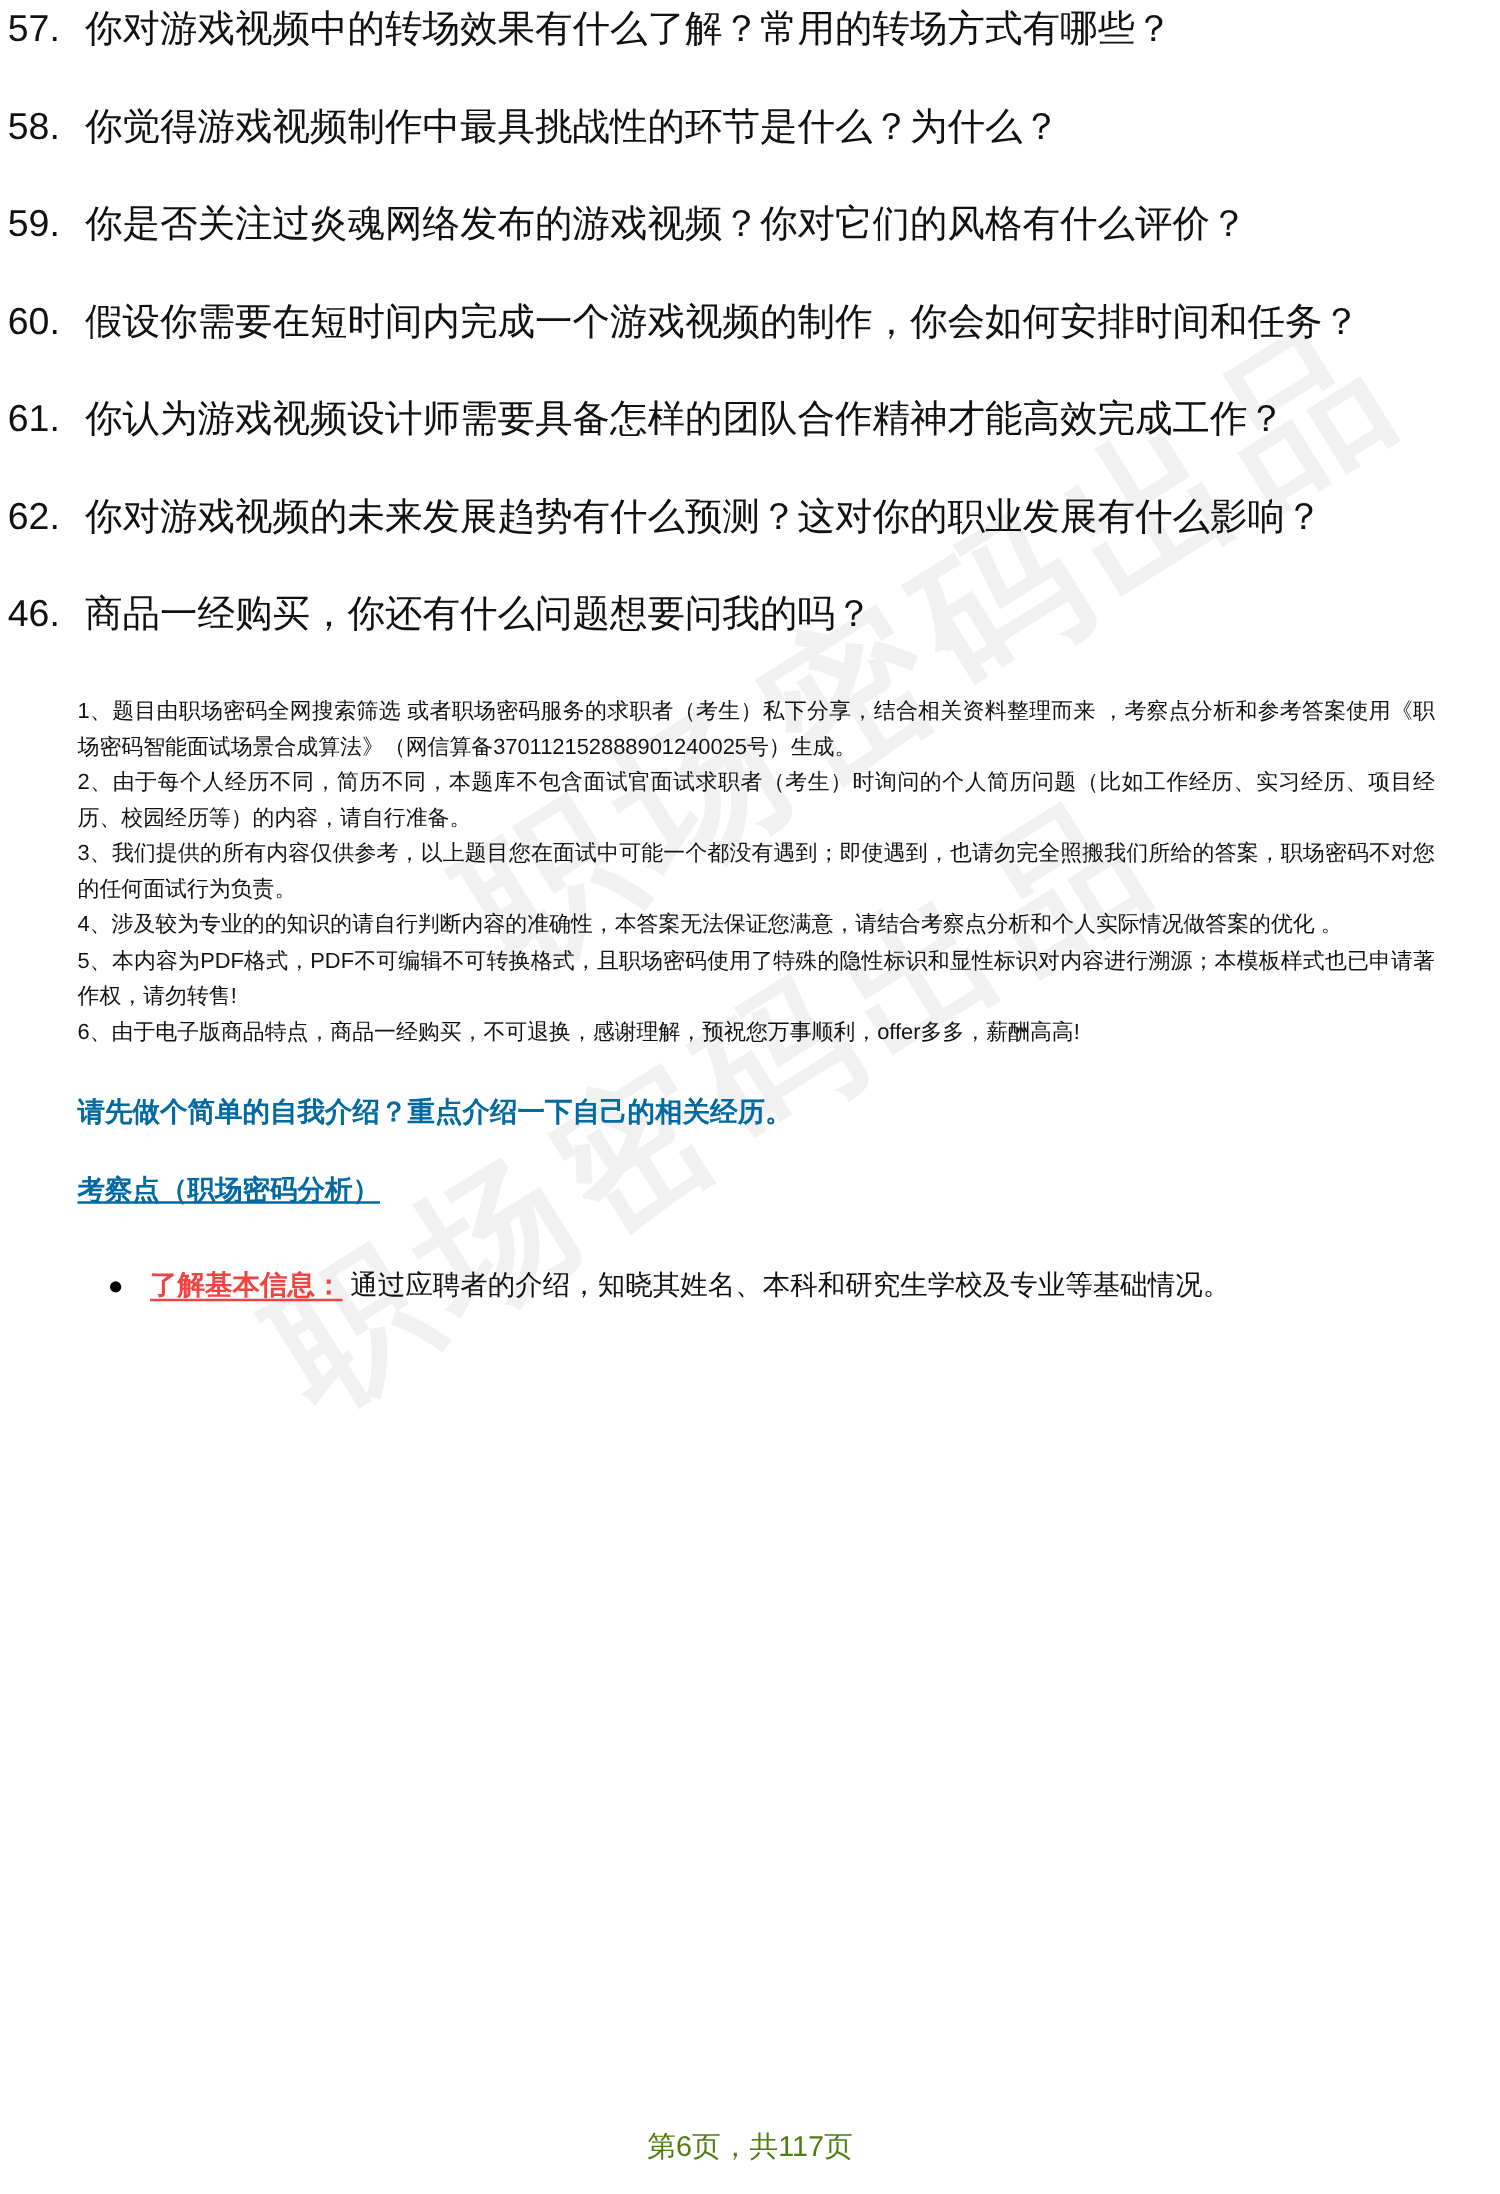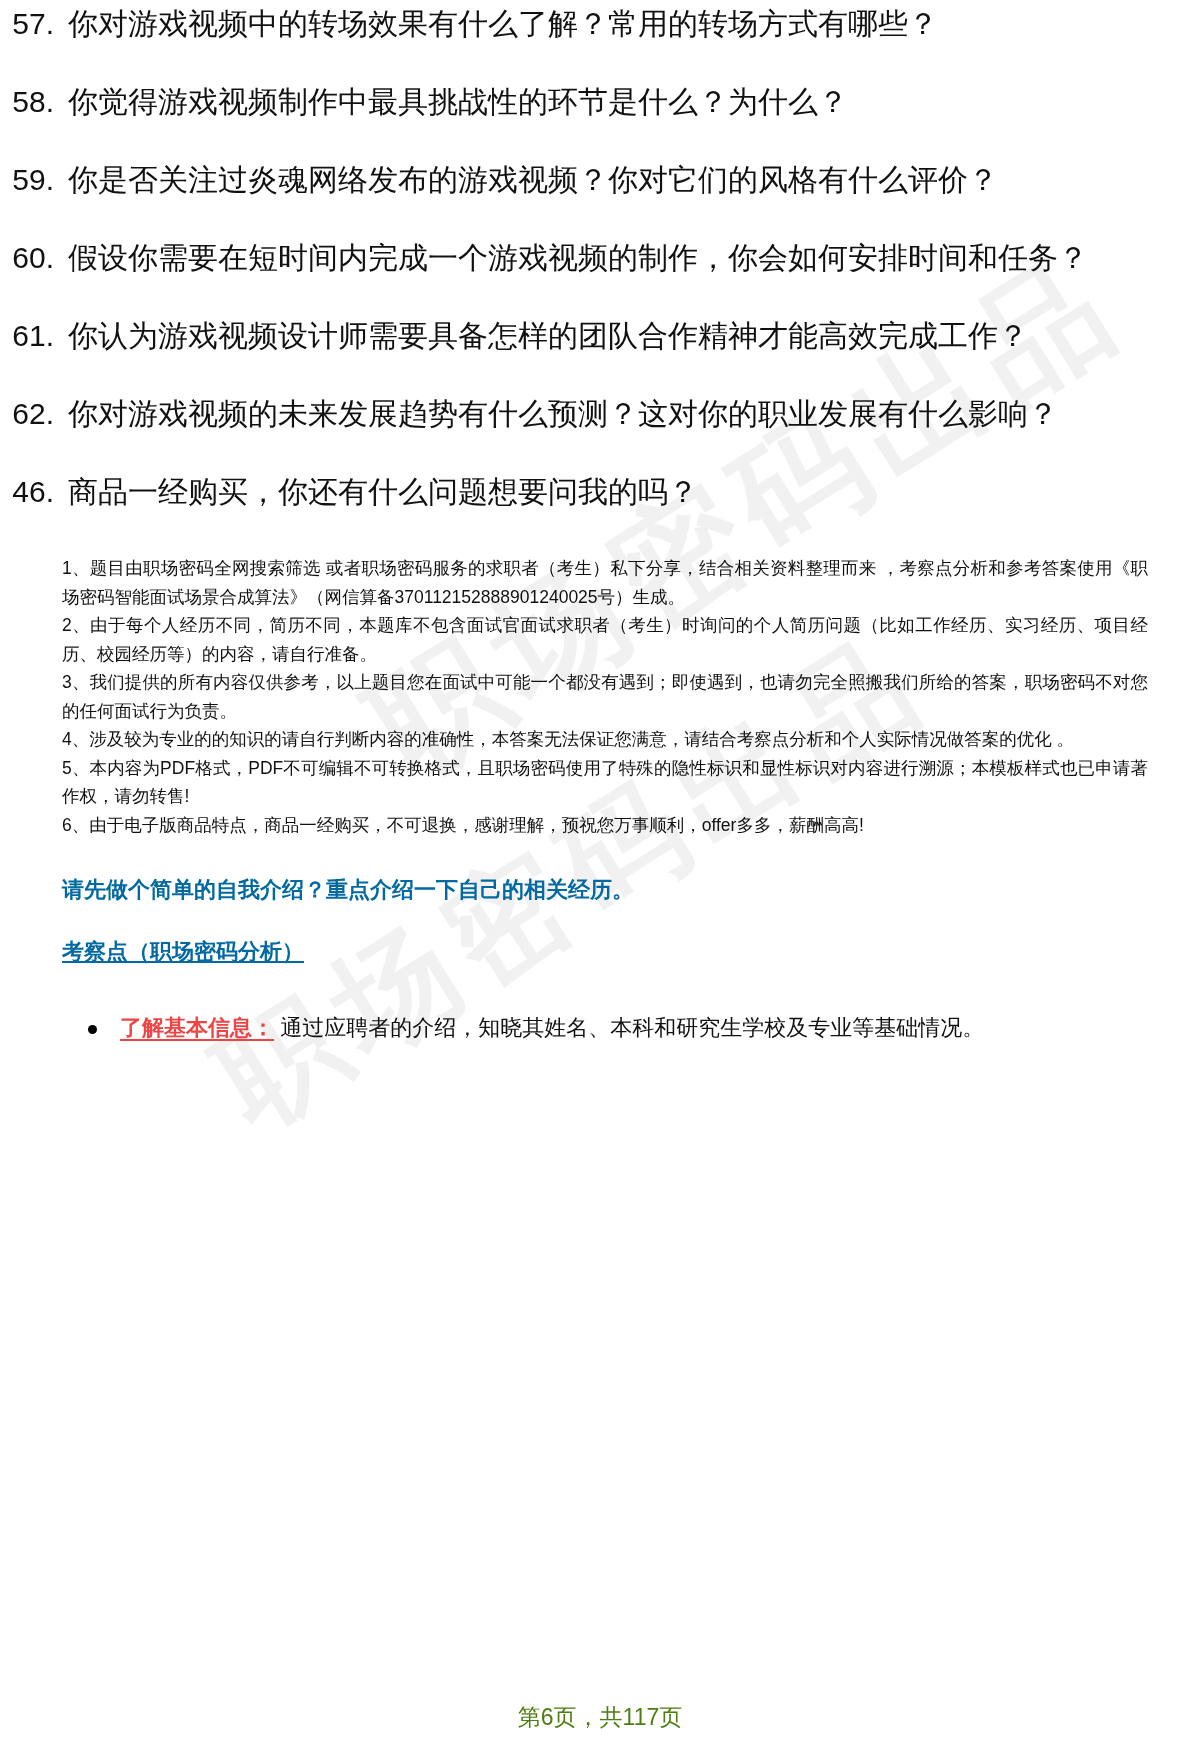--- a/index.html
+++ b/index.html
@@ -64,21 +64,21 @@
     list-style: none;
   }
   .q-item {
     display: flex;
     align-items: flex-start;
     margin: 0 0 30px 0;
   }
   .q-num {
     flex: 0 0 auto;
     width: 68px;
-    text-align: right;
+    text-align: center;
     padding-right: 14px;
     font-size: 30px;
     line-height: 48px;
     color: #111111;
     box-sizing: border-box;
   }
   .q-text {
     flex: 1 1 auto;
     font-size: 30px;
     line-height: 48px;

